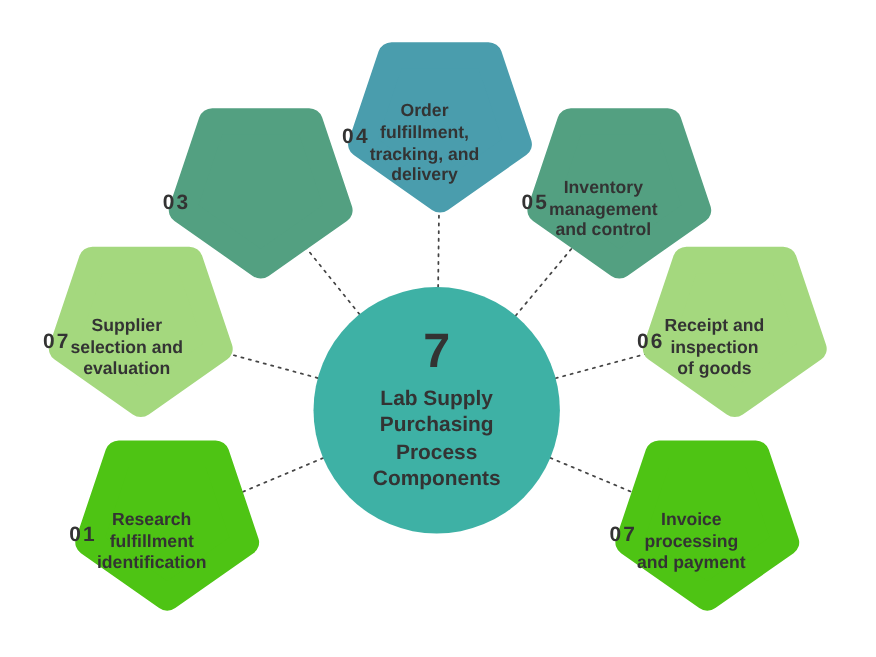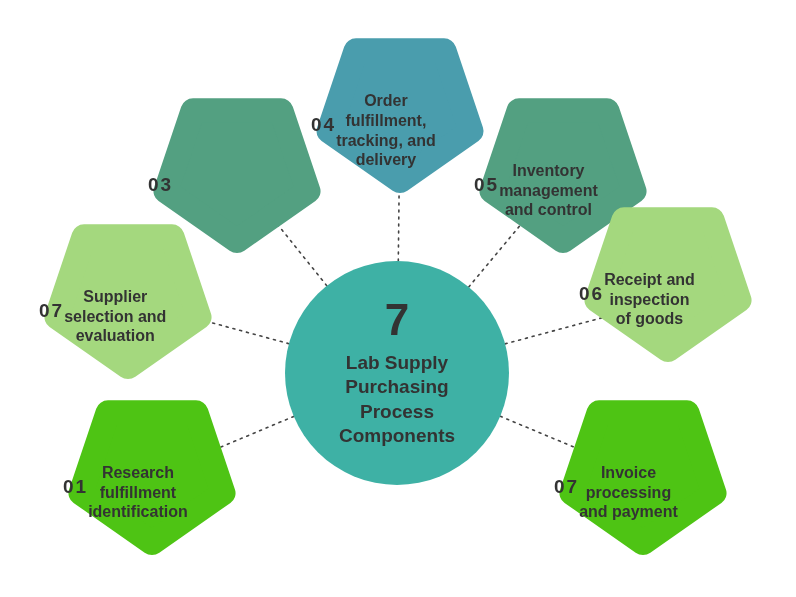--- a/index.html
+++ b/index.html
@@ -84,21 +84,21 @@
     white-space: pre-line;
     color: var(--text, #333);
   }
 
   
   .pos-01 { left: 63px;  top: 390px; }
   .pos-02 { left: 39px;  top: 214px; }
   .pos-03 { left: 148px; top: 88px;  }
   .pos-04 { left: 311px; top: 28px;  }
   .pos-05 { left: 474px; top: 88px;  }
-  .pos-06 { left: 579px; top: 197px; }
+  .pos-06 { left: 579px; top: 214px; }
   .pos-07 { left: 554px; top: 390px; }
 </style>
 </head>
 <body style="background: rgb(255, 255, 255);">
 
 <div class="canvas">
 
   <svg class="lines" width="796" height="597">
     <line x1="397" y1="373" x2="152" y2="476"></line>
     <line x1="397" y1="373" x2="128" y2="300"></line>

